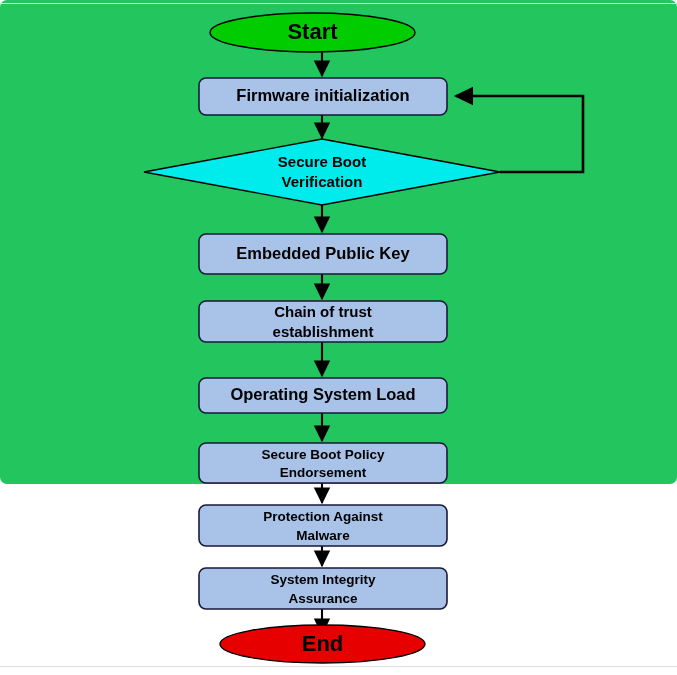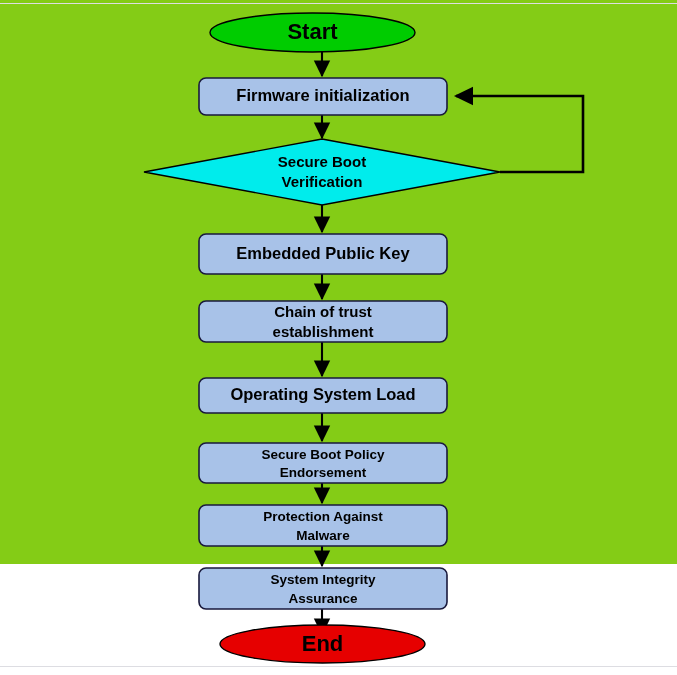--- a/index.html
+++ b/index.html
@@ -13,22 +13,23 @@
     height: 675px;
     font-family: "Liberation Sans", sans-serif;
     overflow: hidden;
     position: relative;
   }
   #canvas {
     position: absolute;
     left: 0;
     top: 0;
     width: 677px;
-    height: 564px;
-    background: #84cc16;
+    height: 484px;
+    background: #22c55e;
+    border-radius: 7px;
   }
   .rule {
     position: absolute;
     left: 0;
     width: 677px;
     height: 1px;
     background: #dddde2;
   }
   .rule.top { top: 3px; }
   .rule.bottom { top: 666px; }

